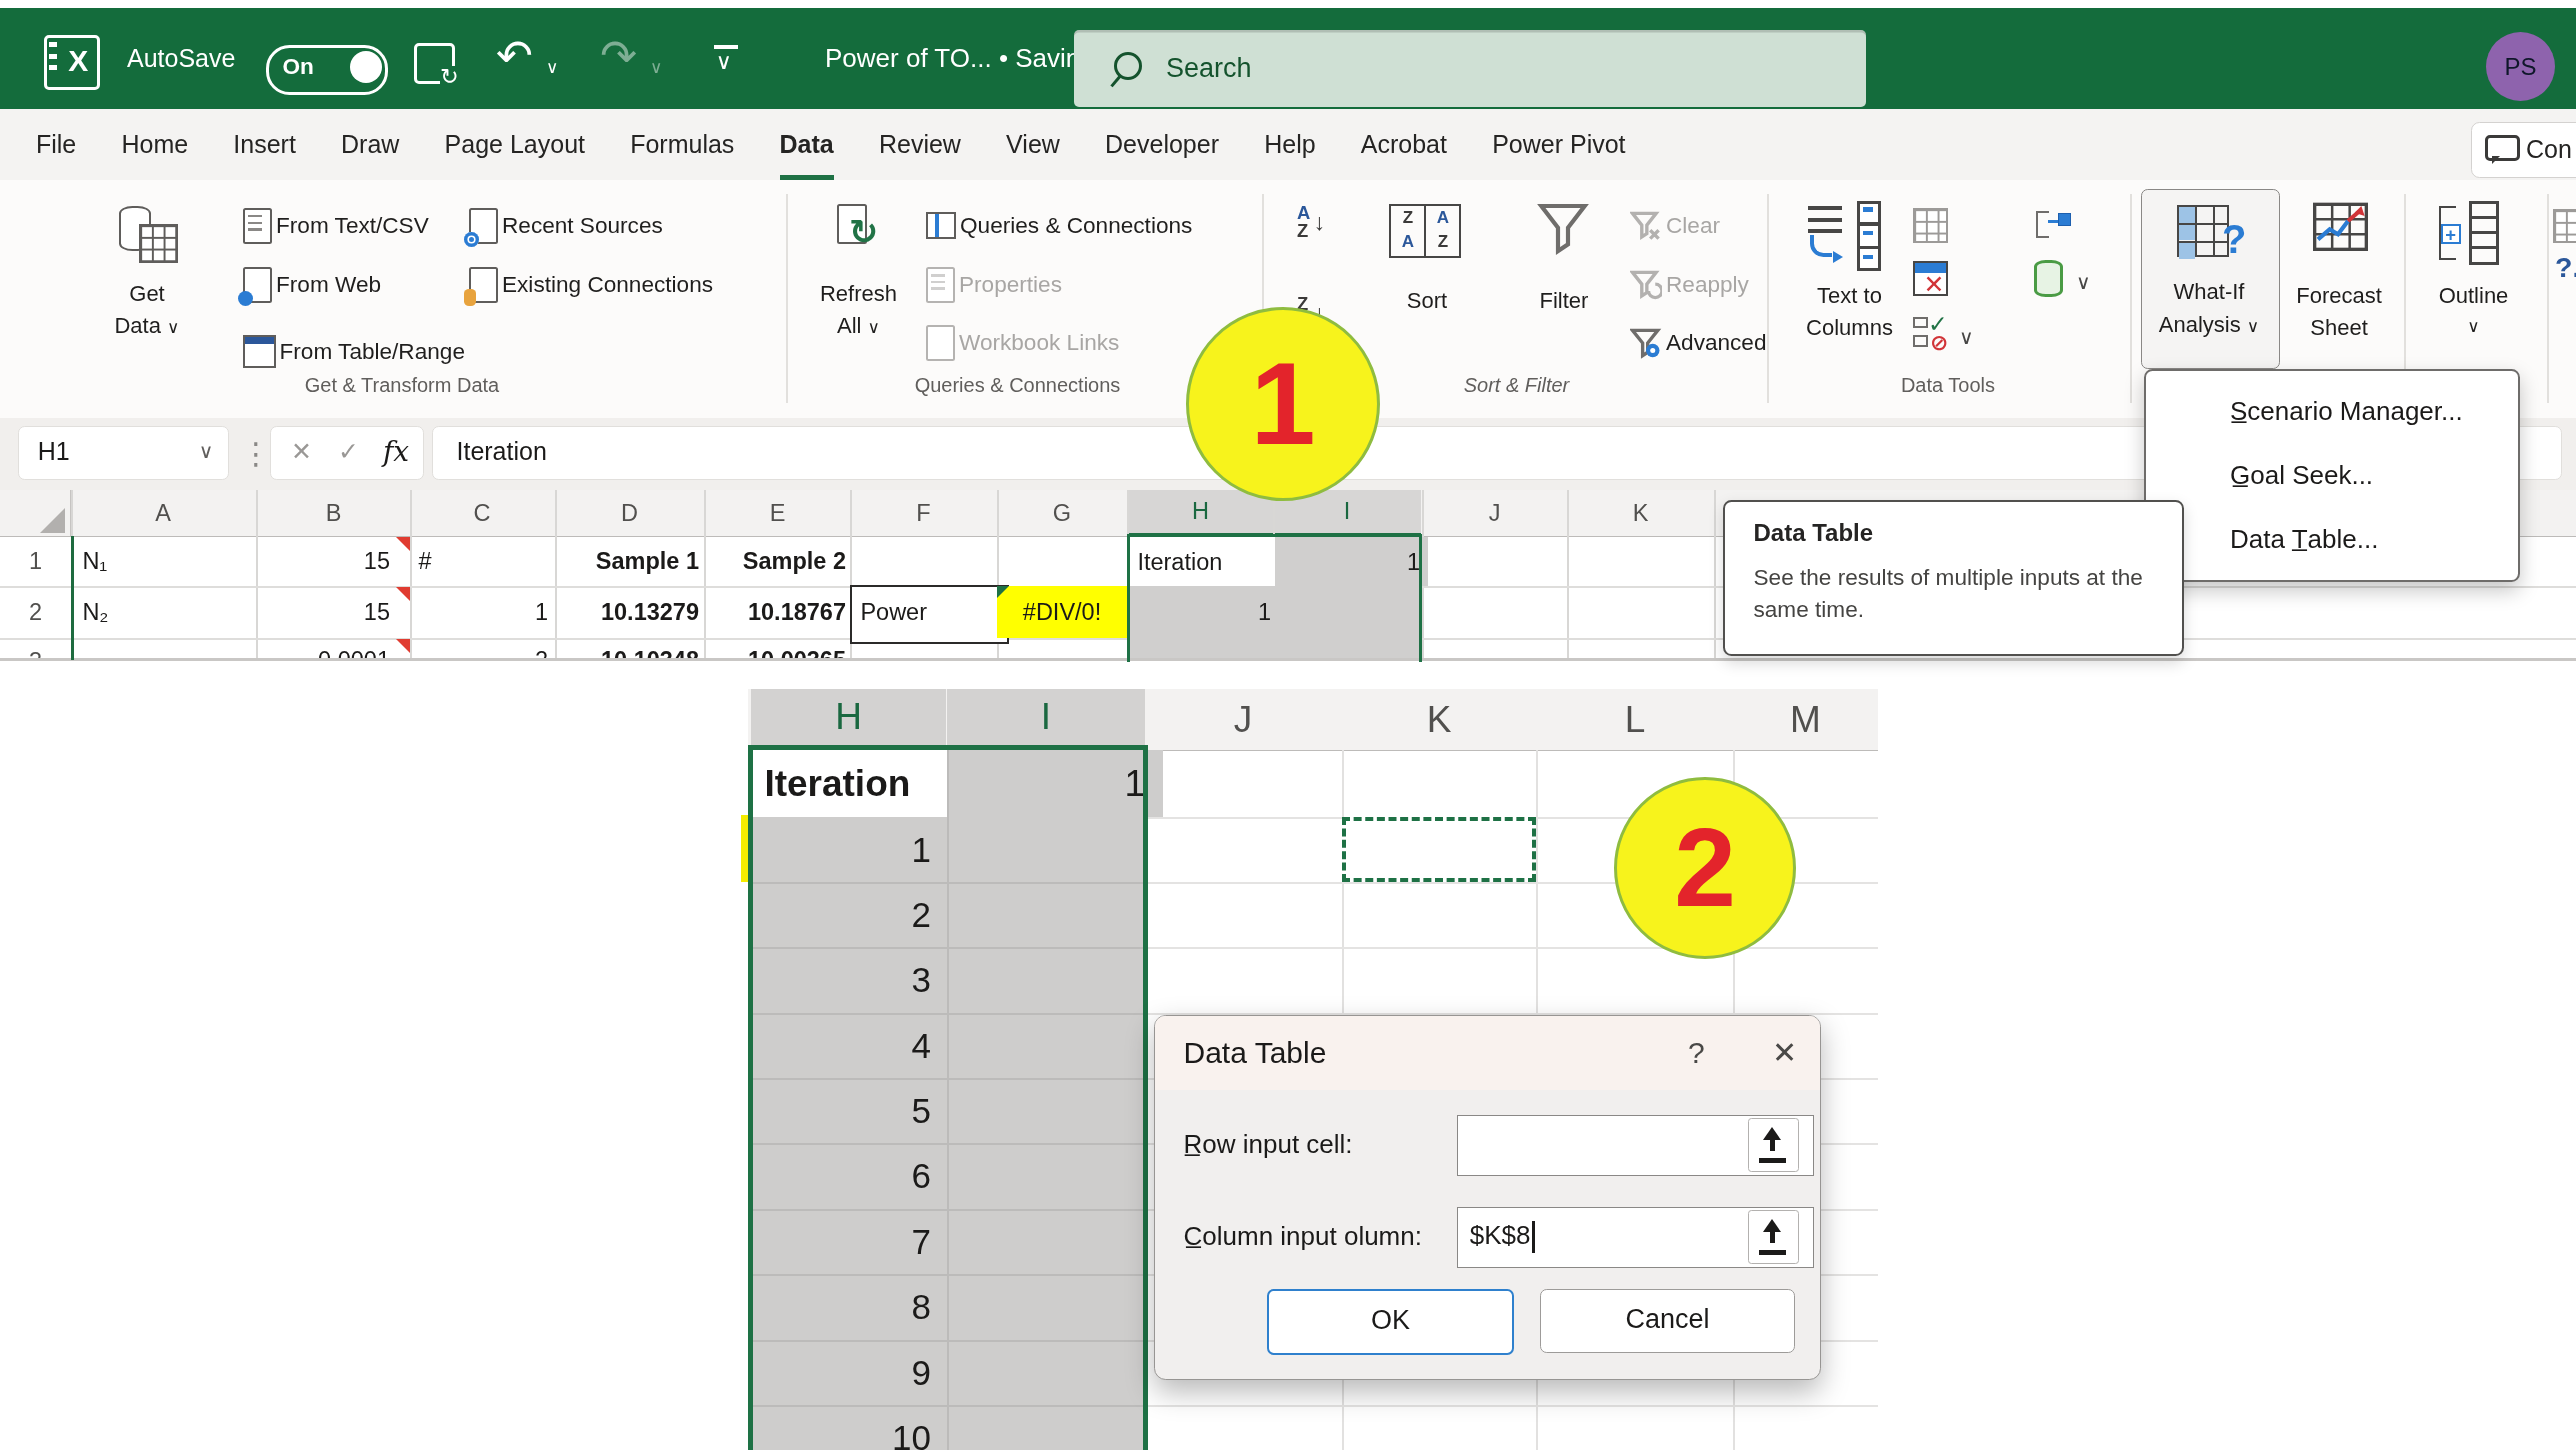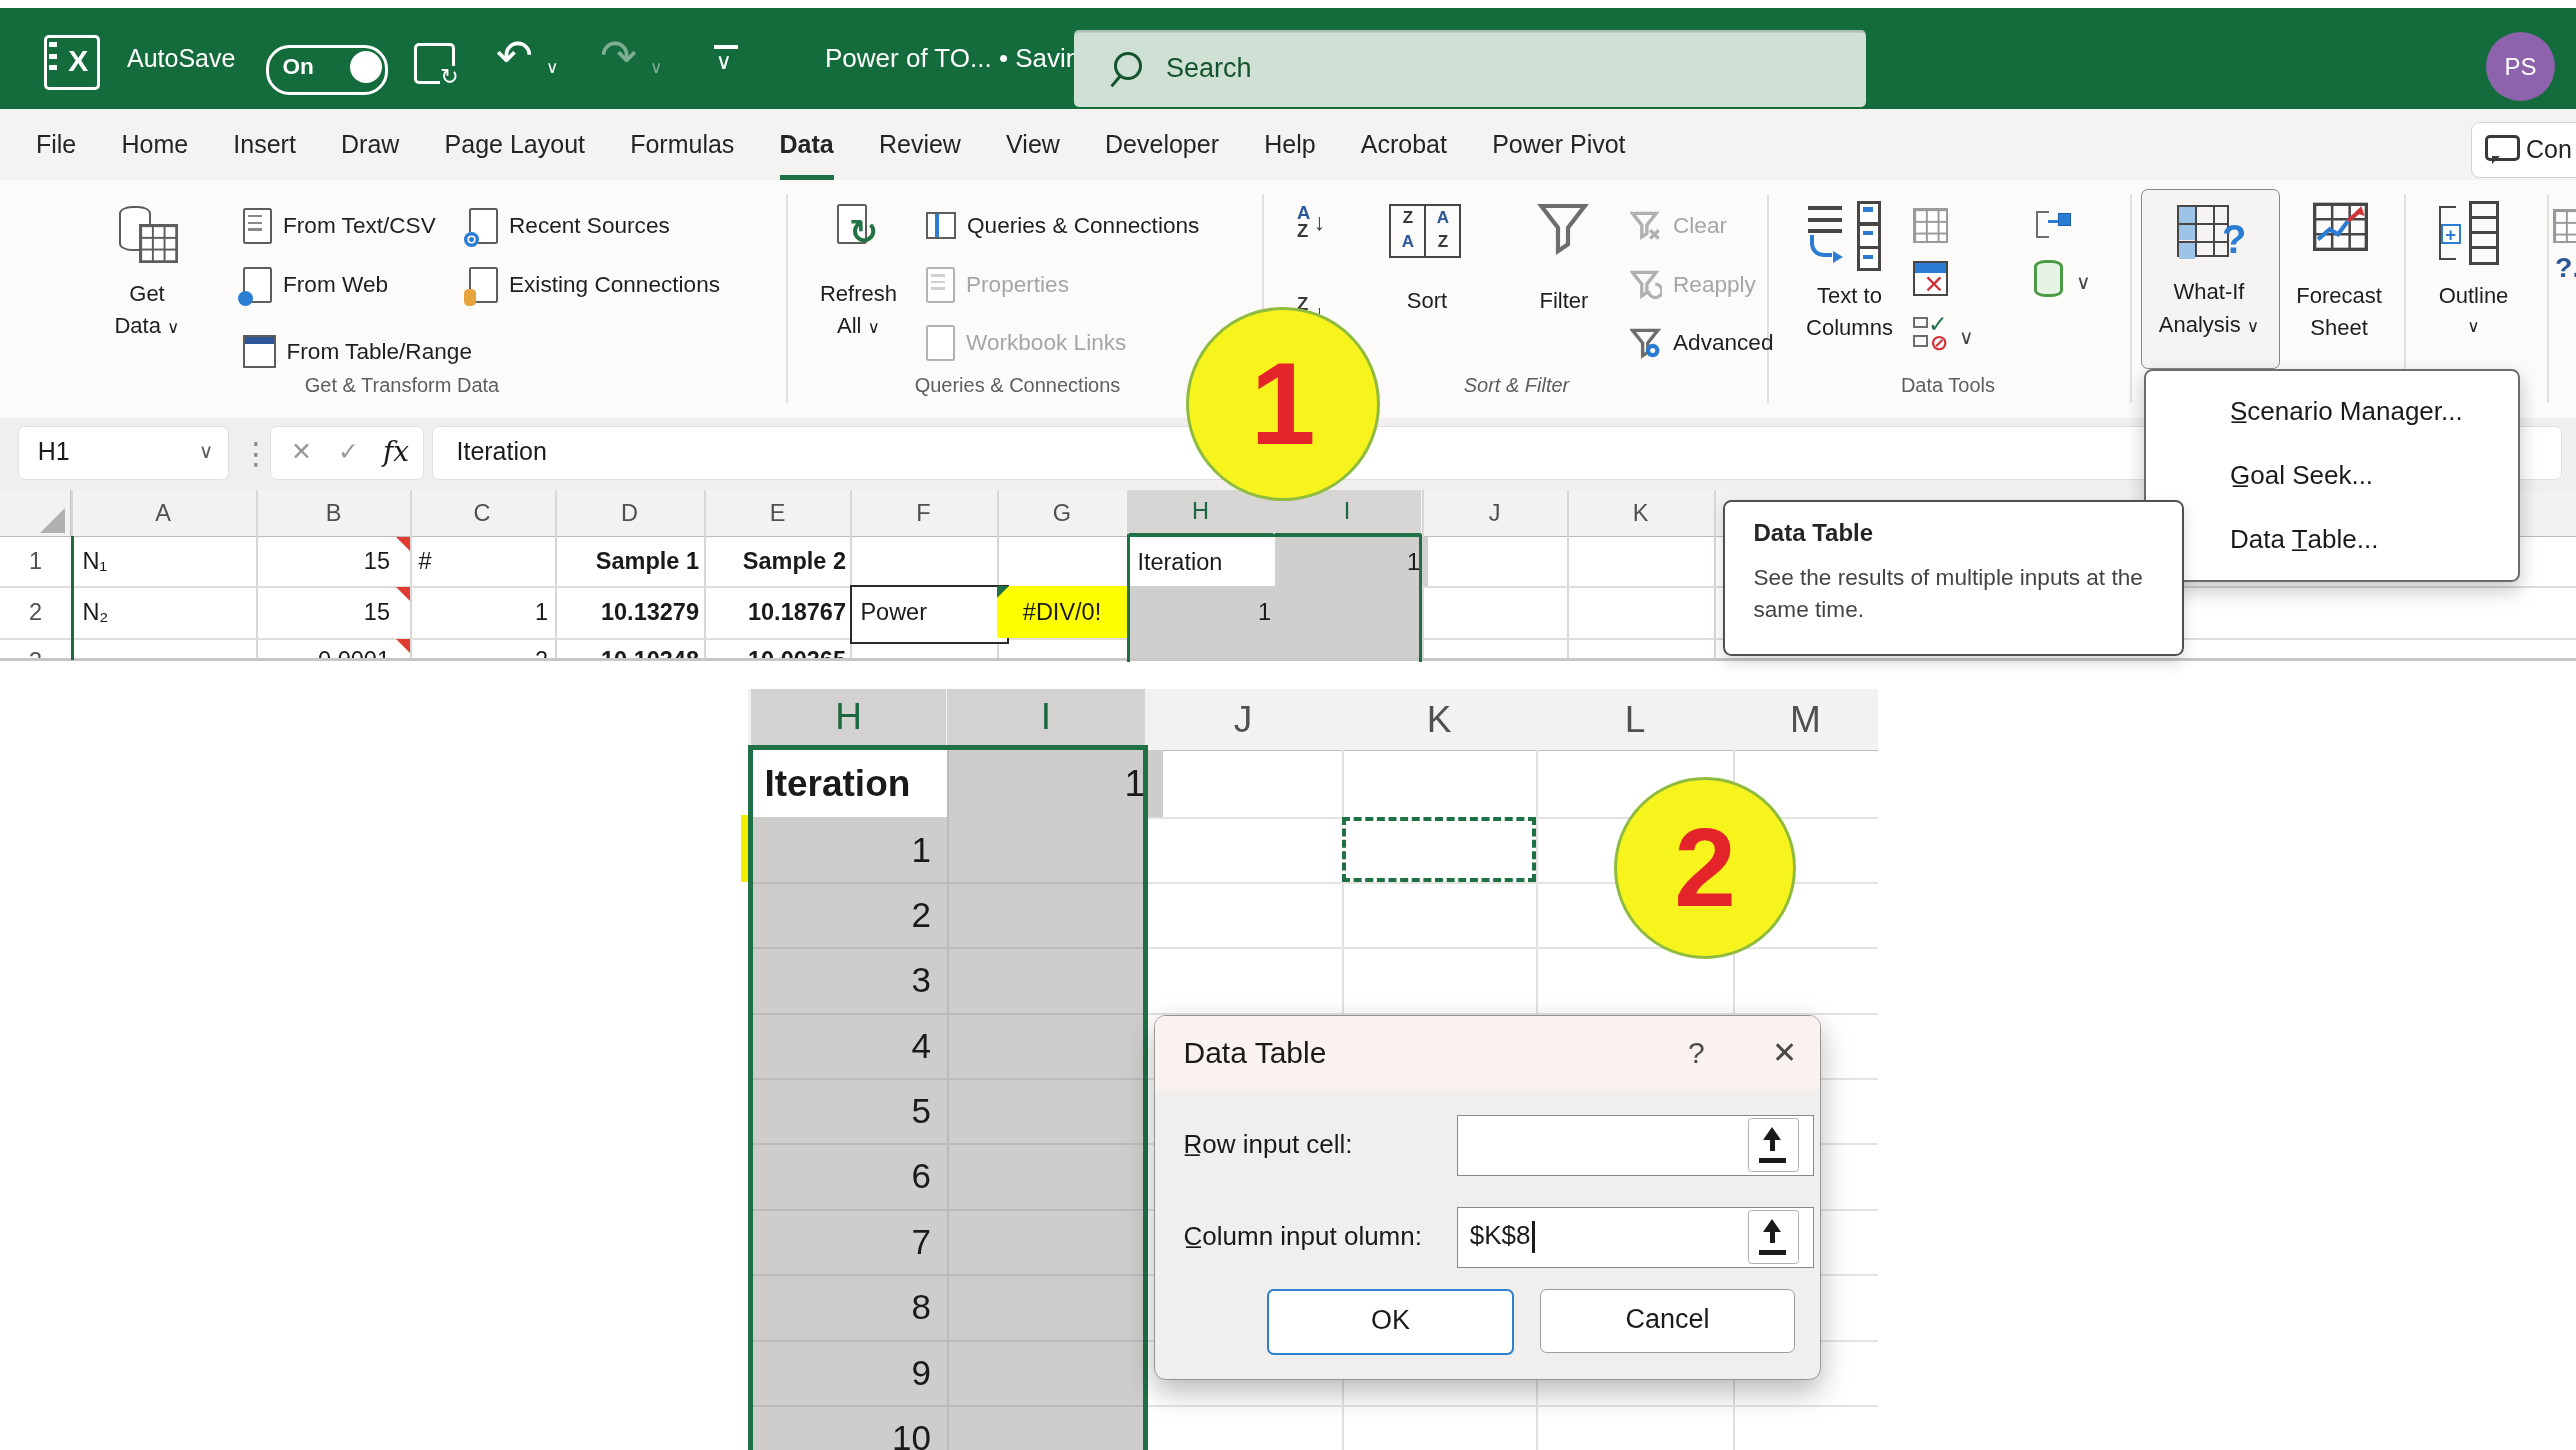--- a/index.html
+++ b/index.html
@@ -22,37 +22,37 @@
   .redo-icon{position:absolute;left:600px;top:22px;color:rgba(255,255,255,.45);font-size:44px;}
   .chev-sm{position:absolute;top:49px;color:#fff;font-size:17px;}
   .ov-icon{position:absolute;left:714px;top:37px;width:23.5px;height:30px;}
   .ov-icon i{position:absolute;left:0;top:0;width:23.5px;height:3.4px;background:#fff;}
   .ov-icon b{position:absolute;left:1.7px;top:3.4px;color:#fff;font-size:22px;font-weight:400;}
   .doc-title{position:absolute;left:825px;top:0;height:101px;display:flex;align-items:center;gap:15px;color:#fff;font-size:26px;}
   .searchbox{position:absolute;left:1074px;top:22px;width:792px;height:77px;background:#cfe0d4;border-radius:5px;box-shadow:inset 0 2.5px 0 rgba(0,0,0,.15);}
   .search-icon{position:absolute;left:40px;top:22px;width:22px;height:22px;border:3.4px solid #14532d;border-radius:50%;}
   .search-icon i{position:absolute;left:-3.4px;top:20px;width:3.4px;height:13.4px;background:#14532d;transform:rotate(40deg);}
   .searchbox .ph{position:absolute;left:92px;top:0;line-height:77px;font-size:27px;color:#14532d;}
-  .avatar{position:absolute;left:2486px;top:23.5px;width:69px;height:69px;border-radius:50%;background:#8e63ad;color:#ffffff;
+  .avatar{position:absolute;left:2486px;top:23.5px;width:69px;height:69px;border-radius:50%;background:#8e63ad;color:#0f172a;
           font-size:24px;text-align:center;line-height:69px;}
   
   .menubar{position:absolute;left:0;top:109px;width:2576px;height:71px;background:#f4f3f2;display:flex;align-items:stretch;padding-left:13.4px;}
   .tab{font-size:25px;line-height:70px;padding:0 22.6px;color:#252423;white-space:nowrap;}
   .tab.active{font-weight:700;}
   .tab.active span{display:inline-block;border-bottom:5px solid #1e7145;line-height:62px;}
   .comments-btn{position:absolute;left:2471px;top:122px;width:126px;height:54px;background:#fff;border:1.7px solid #d4d2d0;border-radius:8.4px;}
   .bubble{position:absolute;left:13.4px;top:11.7px;width:28.5px;height:20px;border:3.4px solid #3b3a39;border-radius:5px;}
   .bubble i{position:absolute;left:3.4px;top:18.4px;width:0;height:0;border-top:8.4px solid #3b3a39;border-right:8.4px solid transparent;}
   .comments-btn .lbl{position:absolute;left:54px;top:0;font-size:25px;line-height:52px;color:#252423;}
   
   .ribbon{position:absolute;left:0;top:180px;width:2576px;height:238px;background:#fcfbfa;border-bottom:1.7px solid #d8d6d4;}
   .gdiv{position:absolute;top:194px;height:209px;width:1.7px;background:#e2e0dd;}
   .glabel{position:absolute;top:374px;font-size:20px;color:#605e5c;text-align:center;}
   .bigbtn-lbl{position:absolute;font-size:22px;color:#1f1e1d;text-align:center;white-space:nowrap;}
-  .smallbtn{position:absolute;height:39px;display:flex;align-items:center;gap:11px;font-size:22.6px;color:#201f1e;white-space:nowrap;}
+  .smallbtn{position:absolute;height:39px;display:flex;align-items:center;gap:4px;font-size:22.6px;color:#201f1e;white-space:nowrap;}
   .smallbtn.disabled{color:#a8a6a4;}
   .pg{position:relative;width:25px;height:32px;border:2.5px solid #5f5d5b;border-radius:2.5px;background:#fff;flex:0 0 auto;}
   .pg.gray{border-color:#b5b3b1;}
   .badge{position:absolute;left:-6.7px;bottom:-5px;width:15px;height:15px;border-radius:50%;}
   .badge.blue{background:#2b7cd3;}
   .badge.clock{background:#2b7cd3;box-shadow:inset 0 0 0 3.4px #2b7cd3,inset 0 0 0 5px #fff;}
   .badge.cyl{width:11.7px;height:17px;border-radius:5px/4.2px;background:#e8a33d;}
   .pg .lines{position:absolute;left:3.4px;top:5px;width:13.4px;height:17px;
      background:linear-gradient(#8a8886 0 2.5px,transparent 2.5px 6.7px,#8a8886 6.7px 9.2px,transparent 9.2px 13.4px,#8a8886 13.4px 16px,transparent 16px);}
   .gridfill{border:2.5px solid #5f5d5b;background-color:#fff;

